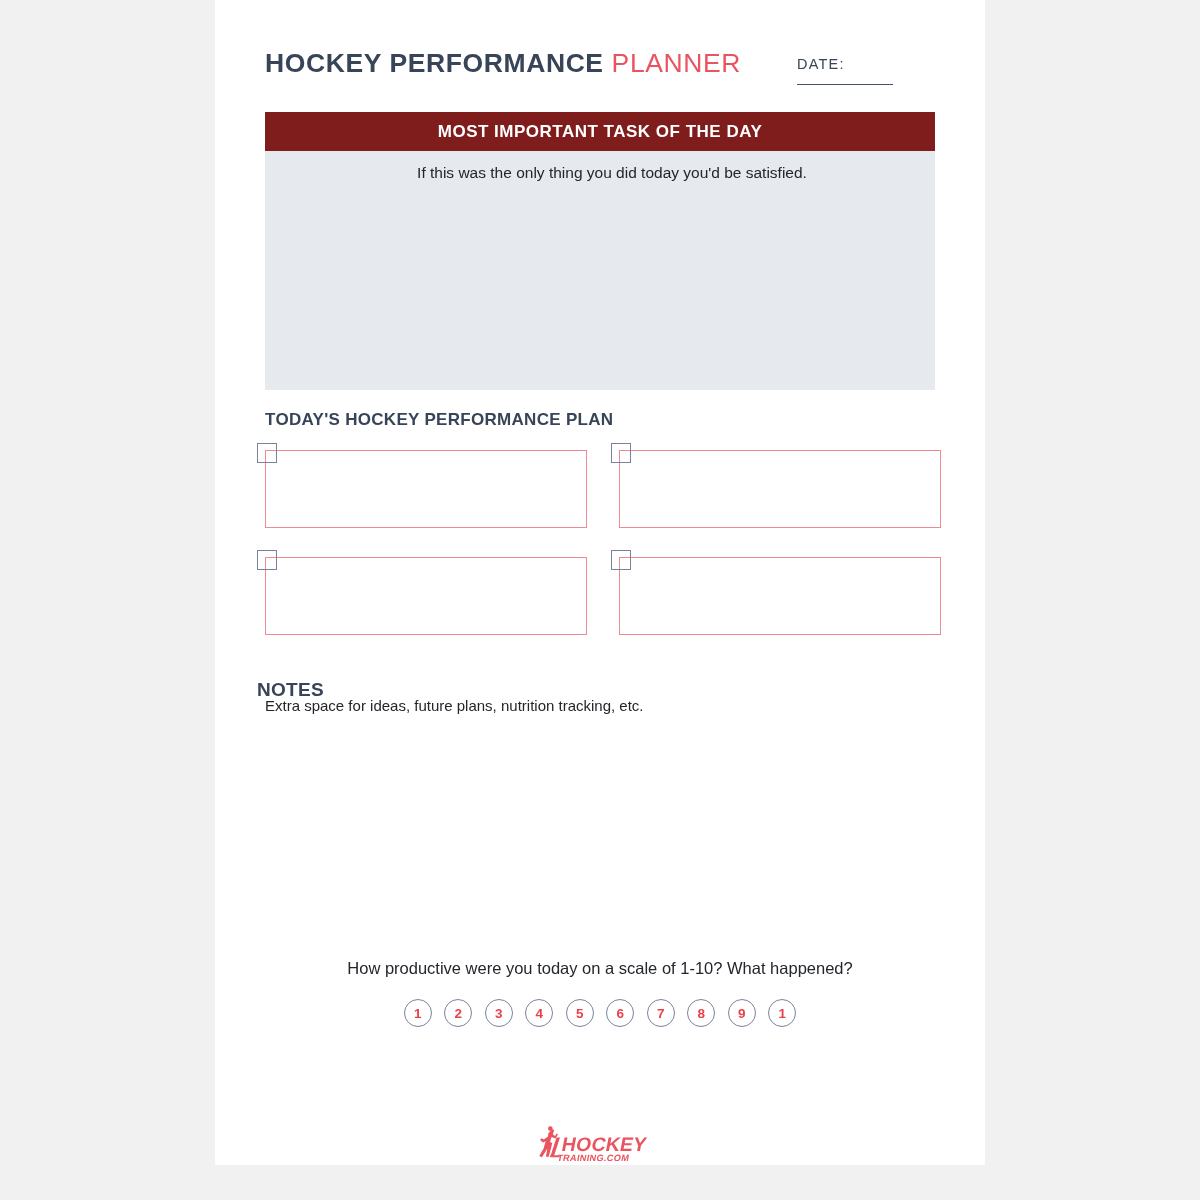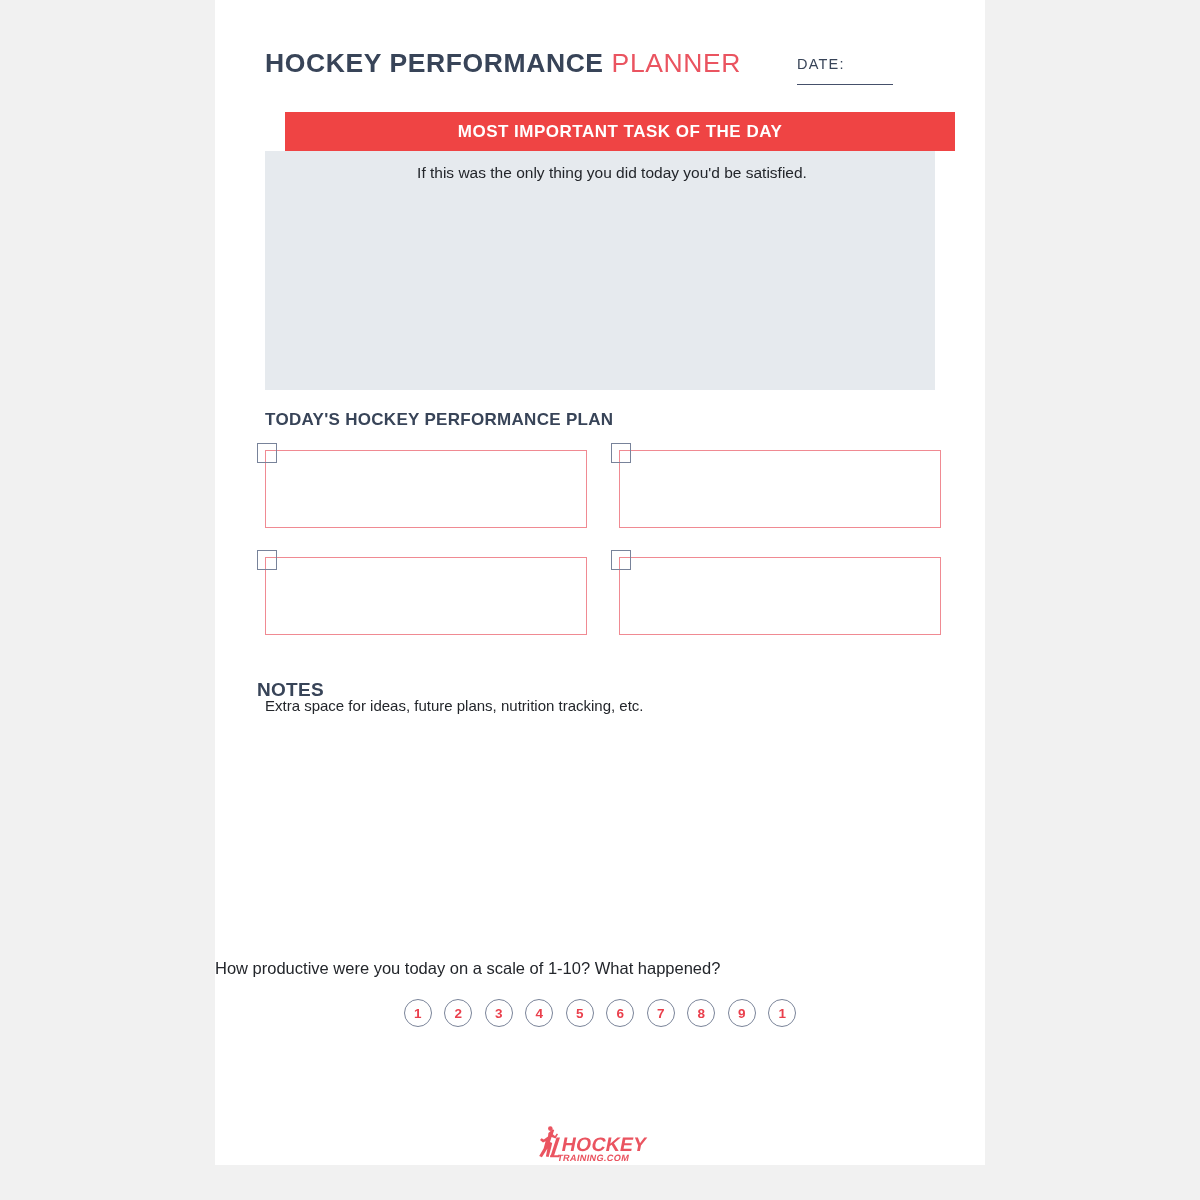--- a/index.html
+++ b/index.html
@@ -71,25 +71,24 @@
     top: -2px;
   }
 
   
   .mit-banner {
     position: absolute;
     left: 50px;
     top: 112px;
     width: 670px;
     height: 39px;
-    background: #ef4444;
+    background: #7f1d1d;
     display: flex;
     align-items: center;
     justify-content: center;
-    margin-left: 20px;
   }
   .mit-banner-text {
     color: #ffffff;
     font-size: 17px;
     font-weight: bold;
     letter-spacing: 0.5px;
   }
   .mit-body {
     position: absolute;
     left: 50px;
@@ -184,21 +183,21 @@
     font-size: 16px;
     font-weight: bold;
     color: #ea5460;
     letter-spacing: 0.3px;
   }
   .score-question {
     position: absolute;
     left: 0;
     top: 959px;
     width: 100%;
-    text-align: left;
+    text-align: center;
     font-size: 16.5px;
     color: #23262b;
   }
   .score-scale {
     position: absolute;
     left: 0;
     top: 999px;
     width: 100%;
     display: flex;
     justify-content: center;

